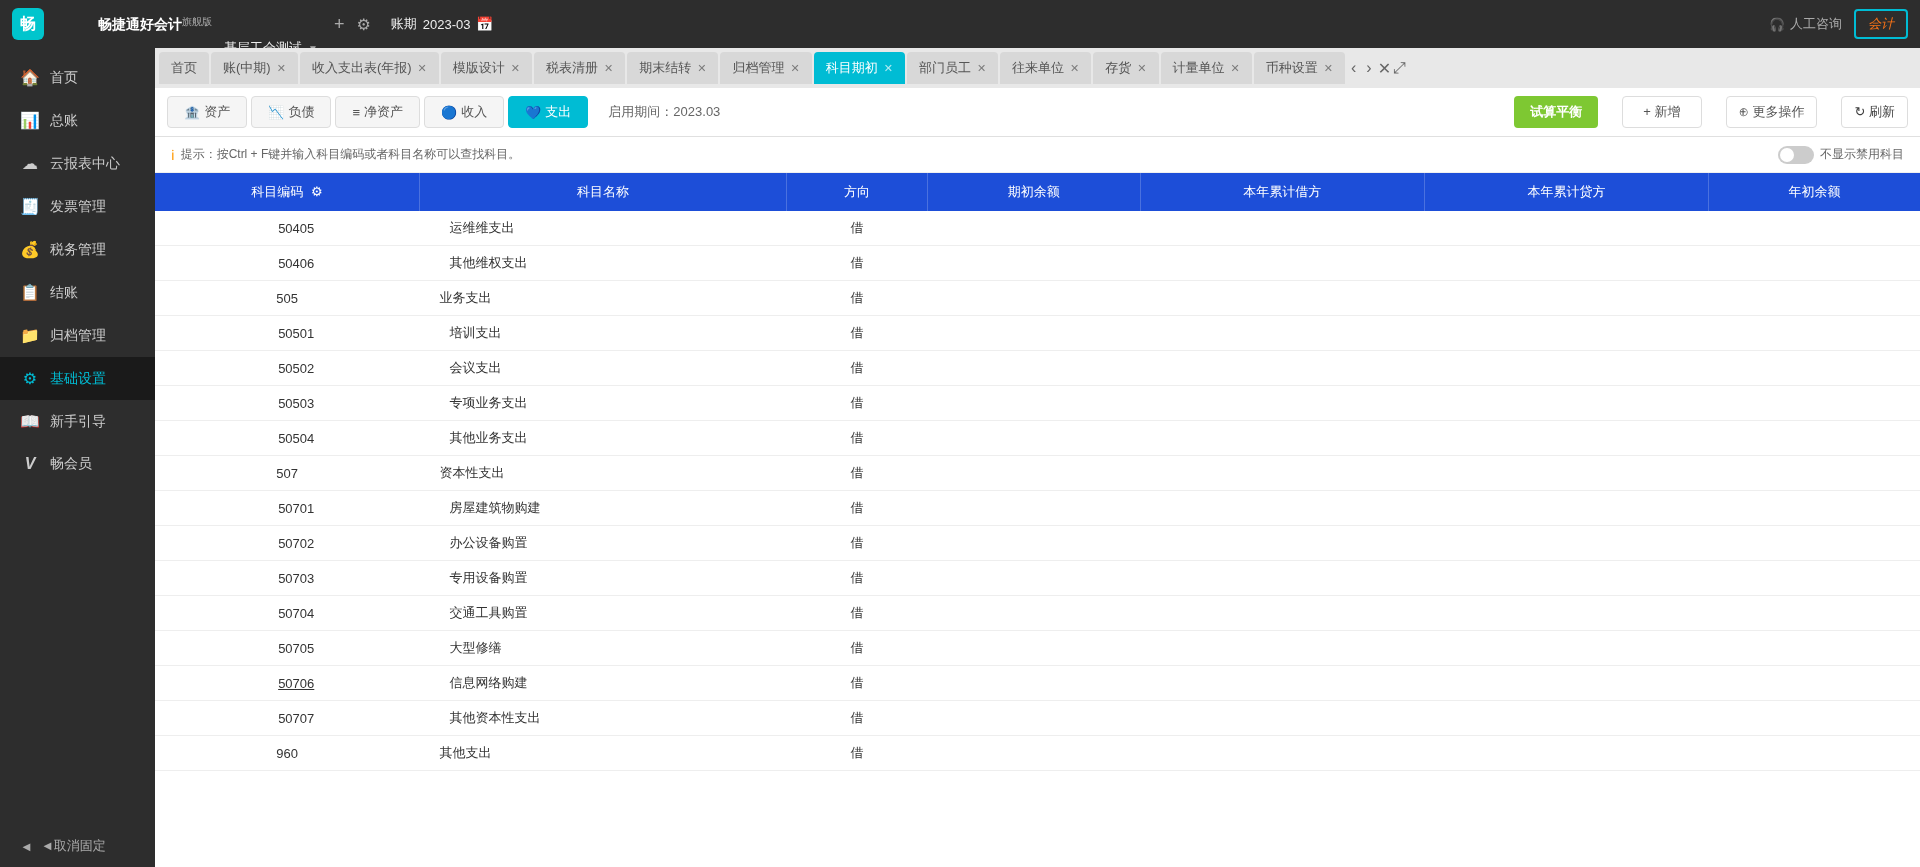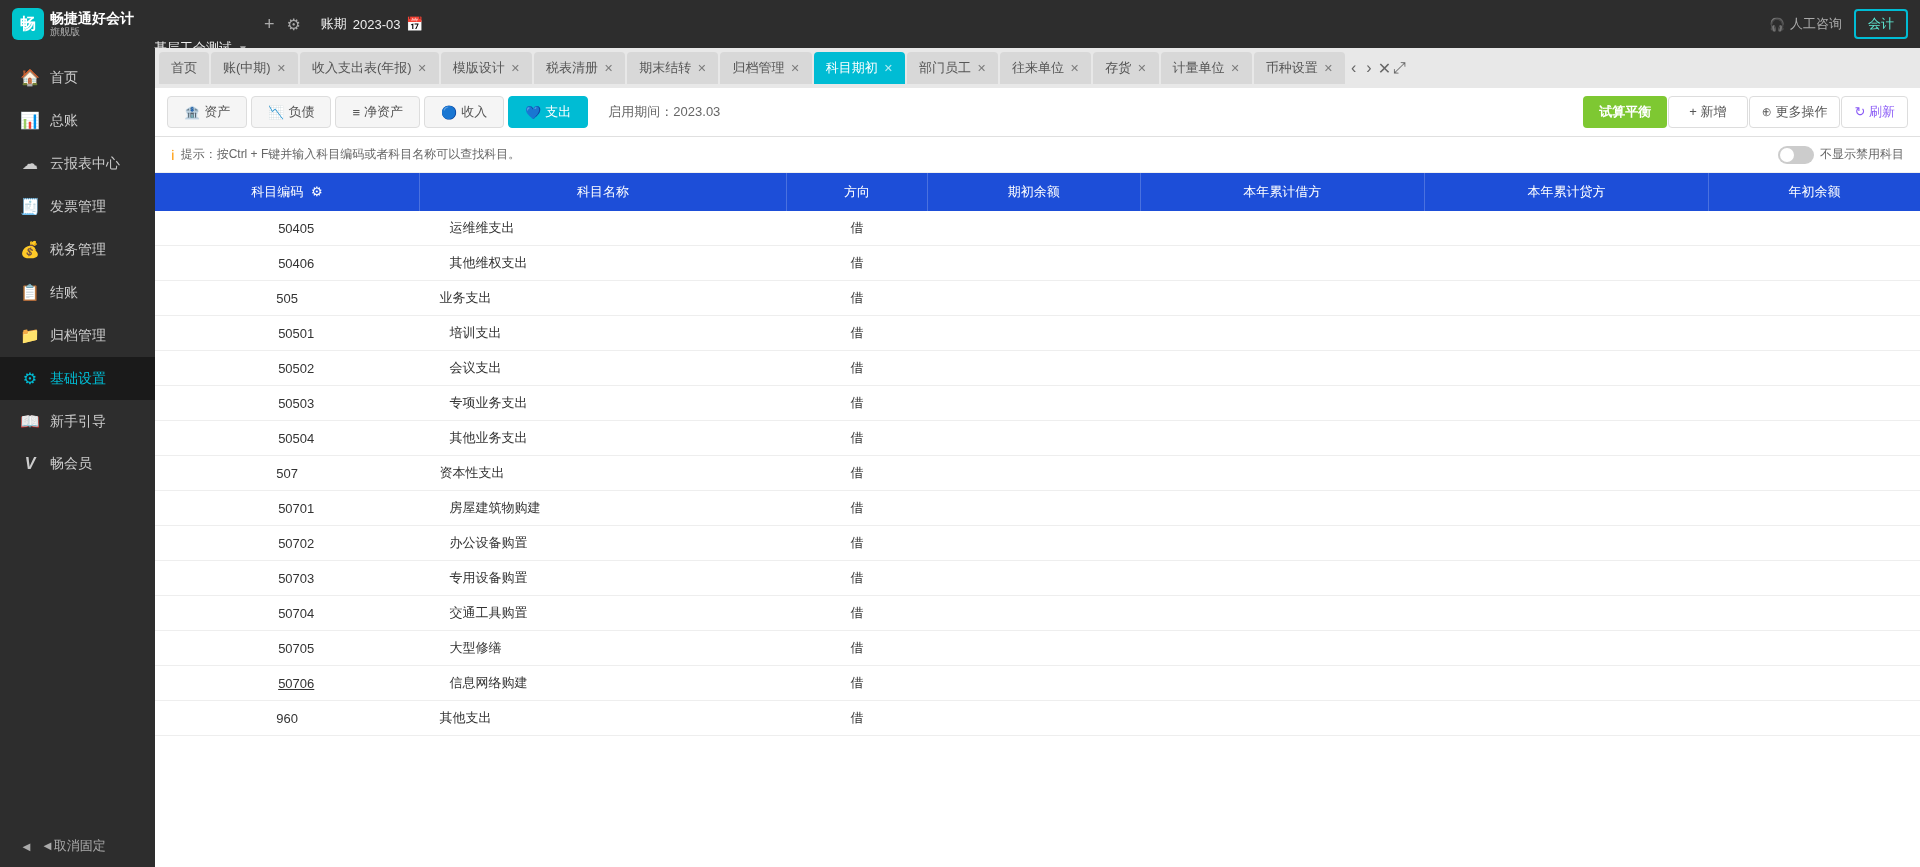--- a/index.html
+++ b/index.html
@@ -21,45 +21,46 @@
       color: #fff;
       min-width: 130px;
     }
     .logo-icon {
       width: 32px; height: 32px;
       background: #00c5cd;
       border-radius: 6px;
       display: flex; align-items: center; justify-content: center;
       color: white; font-size: 16px; font-weight: bold;
     }
-    .logo-text { display: flex; flex-direction: column; line-height: 1.2; }
+    .logo-text { display: flex; flex-direction: row; line-height: 1.2; margin-left: 48px; }
     .logo-main { color: #fff; font-size: 14px; font-weight: bold; }
     .logo-sub { color: #aaa; font-size: 10px; }
 
     .project-selector {
       display: flex; align-items: center; gap: 6px;
       color: #eee; font-size: 13px; cursor: pointer; margin-top: 48px;
     }
     .project-selector .chevron { color: #aaa; font-size: 10px; }
     .add-btn { color: #aaa; font-size: 18px; cursor: pointer; margin-left: 4px; }
     .settings-btn { color: #aaa; font-size: 16px; cursor: pointer; }
 
     .period-info { color: #eee; font-size: 13px; margin-left: 8px; display: flex; align-items: center; gap: 6px; }
     .period-icon { color: #00bcd4; font-size: 14px; }
 
     .header-right { margin-left: auto; display: flex; align-items: center; gap: 12px; }
     .service-btn { color: #aaa; font-size: 13px; cursor: pointer; display: flex; align-items: center; gap: 4px; }
     .account-btn {
       border: 2px solid #00bcd4;
-      color: #5eead4;
+      color: #f97316;
       padding: 4px 12px;
       border-radius: 4px;
       font-size: 13px;
       cursor: pointer;
       background: transparent;
+      font-style: italic;
     }
 
     
     .main-layout { display: flex; height: calc(867px - 48px); }
 
     
     .sidebar {
       width: 155px;
       background: #2d2d2d;
       display: flex;
@@ -133,21 +134,21 @@
       border: 1px solid #ddd;
       border-radius: 4px;
       cursor: pointer;
       font-size: 13px;
       color: #555;
       background: #f5f5f5;
     }
     .sub-tab.active { background: #00bcd4; color: #fff; border-color: #00bcd4; }
     .period-label { margin-left: 16px; color: #666; font-size: 13px; }
 
-    .sub-tab-actions { margin-left: auto; display: flex; align-items: center; gap: 1px; }
+    .sub-tab-actions { margin-left: auto; display: flex; align-items: center; gap: 24px; }
     .btn-balance {
       background: #7ec832;
       color: #fff;
       border: none;
       padding: 7px 16px;
       border-radius: 4px;
       cursor: pointer;
       font-size: 13px;
       font-weight: bold;
     }
@@ -159,21 +160,21 @@
     }
     .btn-more {
       background: none; border: 1px solid #ddd;
       padding: 6px 12px; border-radius: 4px;
       cursor: pointer; font-size: 13px; color: #555;
       display: flex; align-items: center; gap: 4px;
     }
     .btn-refresh {
       background: none; border: 1px solid #ddd;
       padding: 6px 12px; border-radius: 4px;
-      cursor: pointer; font-size: 13px; color: #8b5cf6;
+      cursor: pointer; font-size: 13px; color: #404040;
       display: flex; align-items: center; gap: 4px;
     }
 
     
     .tip-bar {
       display: flex; align-items: center;
       padding: 8px 16px;
       background: #fff;
       font-size: 12px;
       color: #666;
@@ -550,20 +551,29 @@
               </tr>
               <tr style="padding-left: 20px;">
                 <td style="padding-left: 30px; text-decoration: underline;">50706</td>
                 <td style="padding-left: 30px;">信息网络购建</td>
                 <td>借</td>
                 <td></td>
                 <td></td>
                 <td></td>
                 <td></td>
               </tr>
+              <tr style="padding-left: 20px;">
+                <td style="padding-left: 30px;">50707</td>
+                <td style="padding-left: 30px;">其他资本性支出</td>
+                <td>借</td>
+                <td></td>
+                <td></td>
+                <td></td>
+                <td></td>
+              </tr>
               <tr>
                 <td style="font-weight: normal;">960</td>
                 <td>其他支出</td>
                 <td>借</td>
                 <td></td>
                 <td></td>
                 <td></td>
                 <td></td>
               </tr>
             </tbody>

